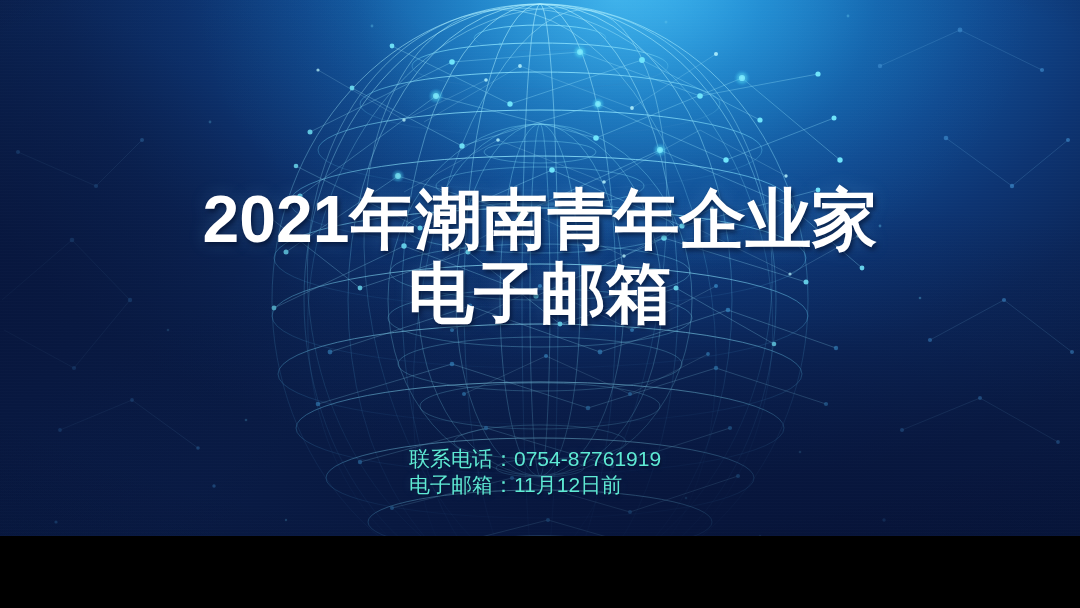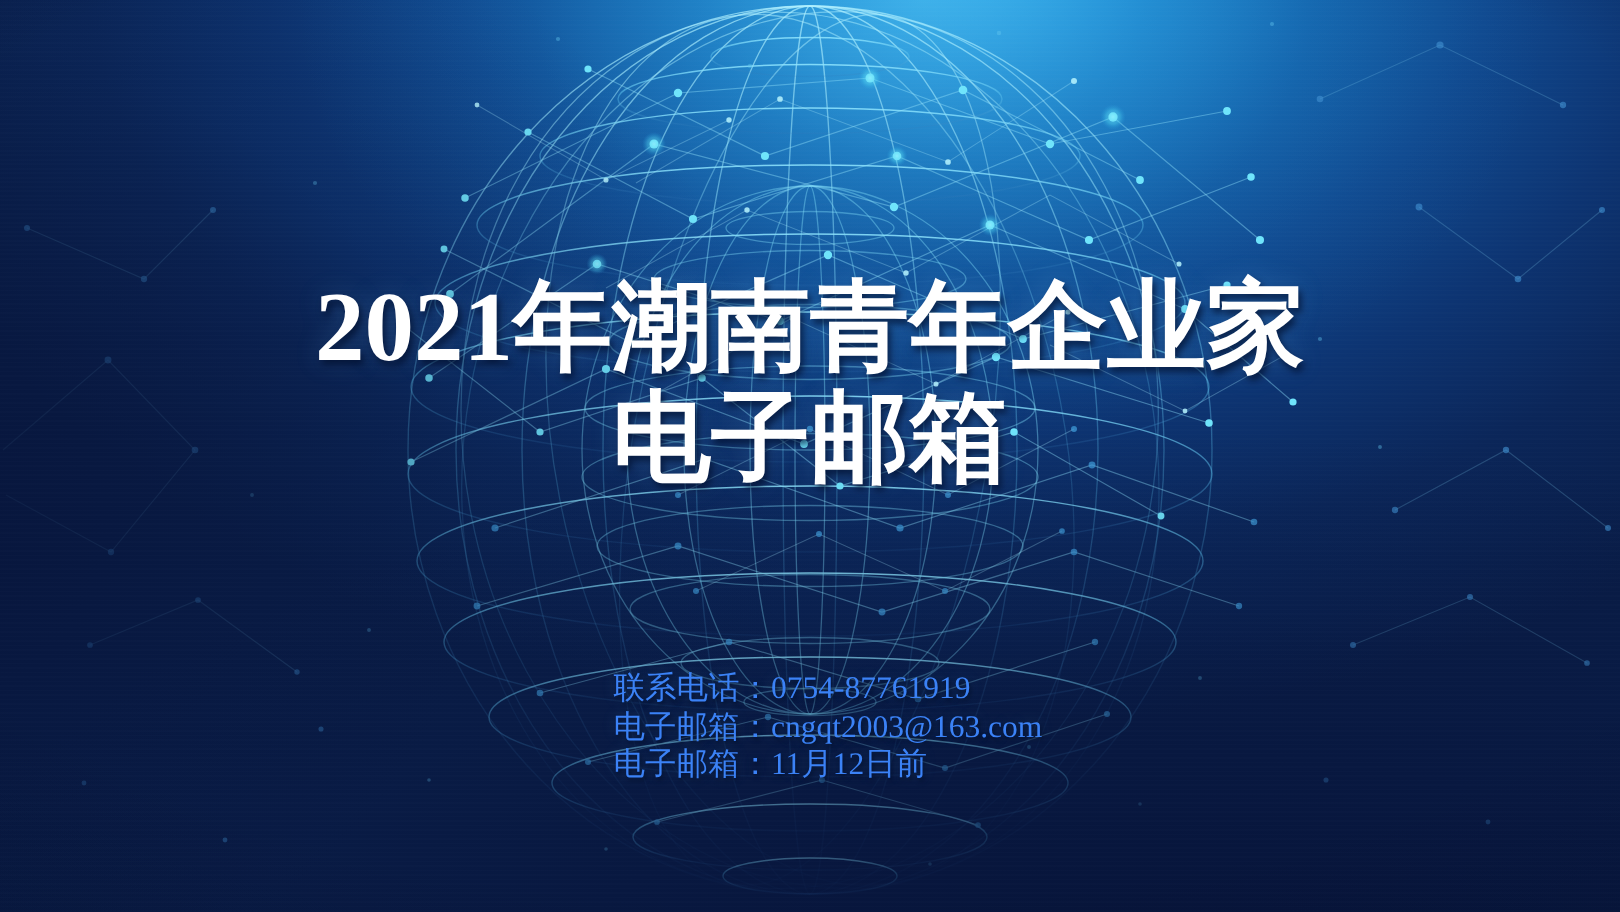--- a/index.html
+++ b/index.html
@@ -4,23 +4,23 @@
 <title>2021年潮南青年企业家孵化项目</title>
 <style>
   html, body {
     margin: 0;
     padding: 0;
     background: #000;
   }
   #slide {
     position: relative;
     width: 1080px;
-    height: 608px;
+    height: 536px;
     overflow: hidden;
-    font-family: Liberation Serif, serif;
+    font-family: Liberation Sans, sans-serif;
     background: #0c1f4d;
   }
 
   
   .bg-layer {
     position: absolute;
     inset: 0;
     pointer-events: none;
   }
   .bg-base {
@@ -108,21 +108,21 @@
       0 0 18px rgba(120,200,255,0.22);
   }
 
   .contact-block {
     position: absolute;
     left: 409px;
     top: 446px;
   }
   .contact-line {
     display: block;
-    color: #3b82f6;
+    color: #5eead4;
     font-size: 21px;
     line-height: 25.5px;
     white-space: nowrap;
     text-shadow:
       1px 2px 3px rgba(2,12,40,0.80),
       0 0 10px rgba(120,200,255,0.18);
   }
 </style>
 </head>
 <body>
@@ -400,18 +400,17 @@
 
   <div class="content">
 
     <div class="title-block">
       <span class="title-line">2021年潮南青年企业家</span>
       <span class="title-line">电子邮箱</span>
     </div>
 
     <div class="contact-block">
       <span class="contact-line">联系电话：0754-87761919</span>
-      <span class="contact-line">电子邮箱：cngqt2003@163.com</span>
       <span class="contact-line">电子邮箱：11月12日前</span>
     </div>
 
   </div>
 </div>
 
 </body></html>

